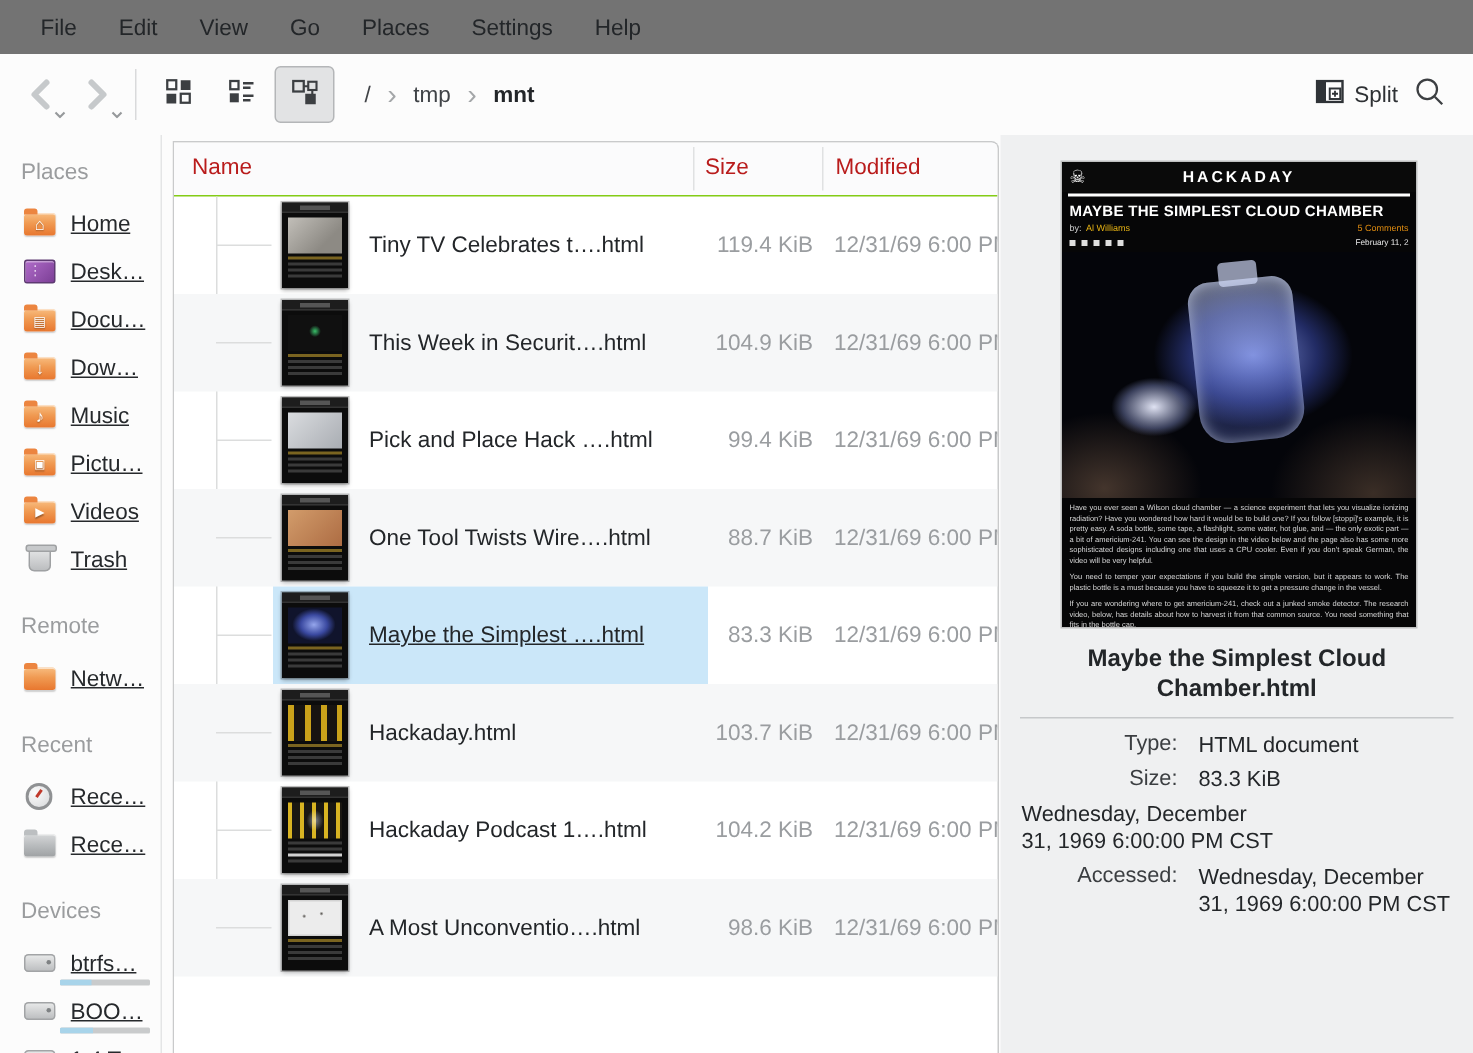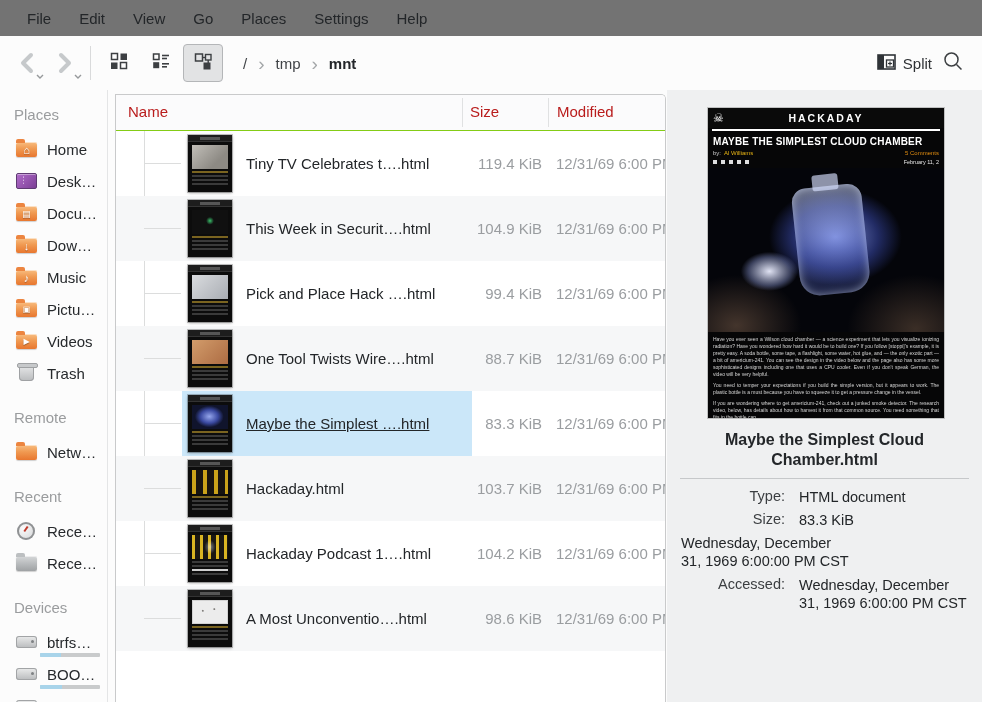--- a/index.html
+++ b/index.html
@@ -25,21 +25,21 @@
   .breadcrumb .seg.current { font-weight:bold; color:#232629; }
   .toolbar-right { margin-left:auto; display:flex; align-items:center; padding-right:18px; }
   .splitbtn { display:flex; align-items:center; font-size:15px; color:#2e3134; margin-right:10px; }
   .splitbtn svg { margin-right:7px; }
   .searchbtn { display:flex; align-items:center; }
 
   
   .sidebar { position:absolute; left:0; top:90px; width:108px; bottom:0; overflow:hidden; border-right:1px solid #e4e5e6; background:#fcfcfc; padding-top:8px; }
   .sb-title { font-size:15px; color:#9a9c9e; padding:8px 0 10px 14px; }
   .sb-item { display:flex; align-items:center; height:32px; padding-left:16px; position:relative; }
-  .sb-item .lbl { font-size:15px; color:#26292c; margin-left:9px; white-space:nowrap; overflow:hidden; }
+  .sb-item .lbl { font-size:15px; color:#26292c; margin-left:9px; white-space:nowrap; overflow:hidden;text-decoration:underline; }
   .sb-gap { height:12px; }
   .usagebar { position:absolute; left:40px; bottom:1px; width:60px; height:4px; background:#c9cbcc; border-radius:1px; overflow:hidden; }
   .usagebar i { display:block; height:100%; background:#a8d4ea; }
 
   
   .ic { position:relative; width:22px; height:18px; flex:0 0 22px; }
   .folder { position:absolute; left:0; top:2px; width:21px; height:15px; border-radius:2px;
             background:linear-gradient(180deg,#f8bd80 0%,#f09a52 45%,#e8772f 100%);
             box-shadow:inset 0 1px 0 rgba(255,255,255,.55), 0 1px 1px rgba(0,0,0,.18); }
   .folder::before { content:""; position:absolute; top:-3px; left:0; width:9px; height:4px; border-radius:2px 2px 0 0; background:#ec8540; }

